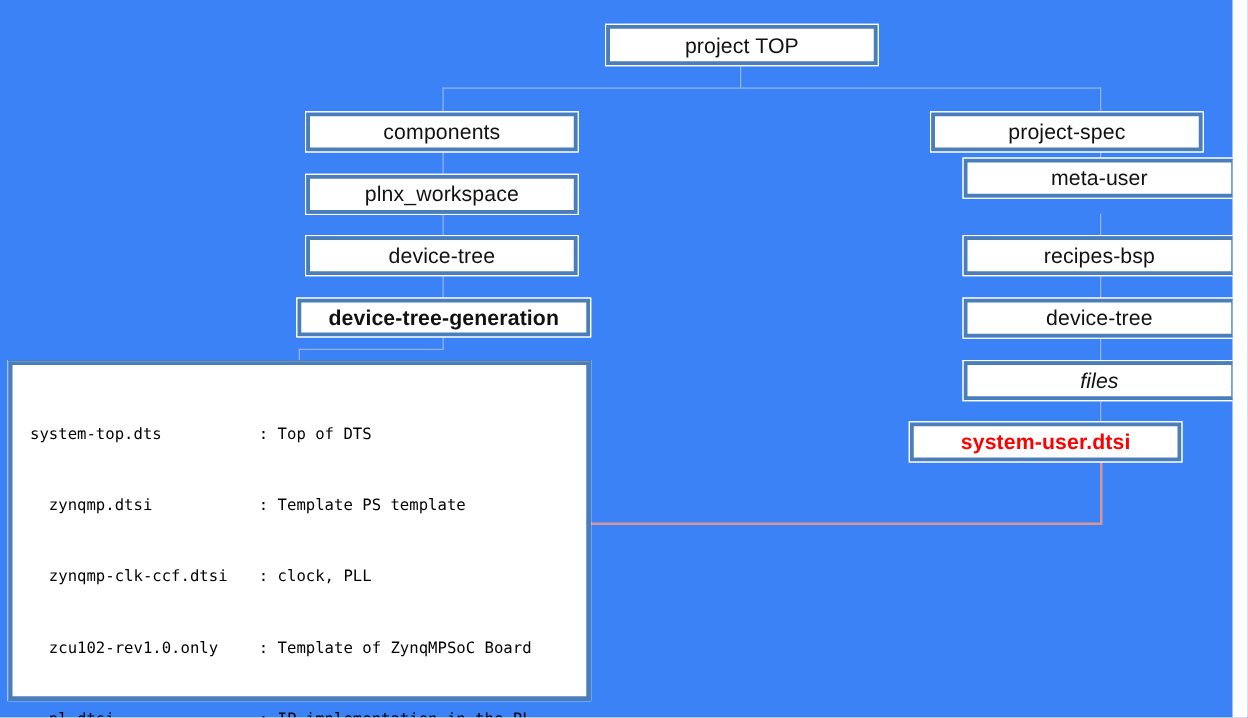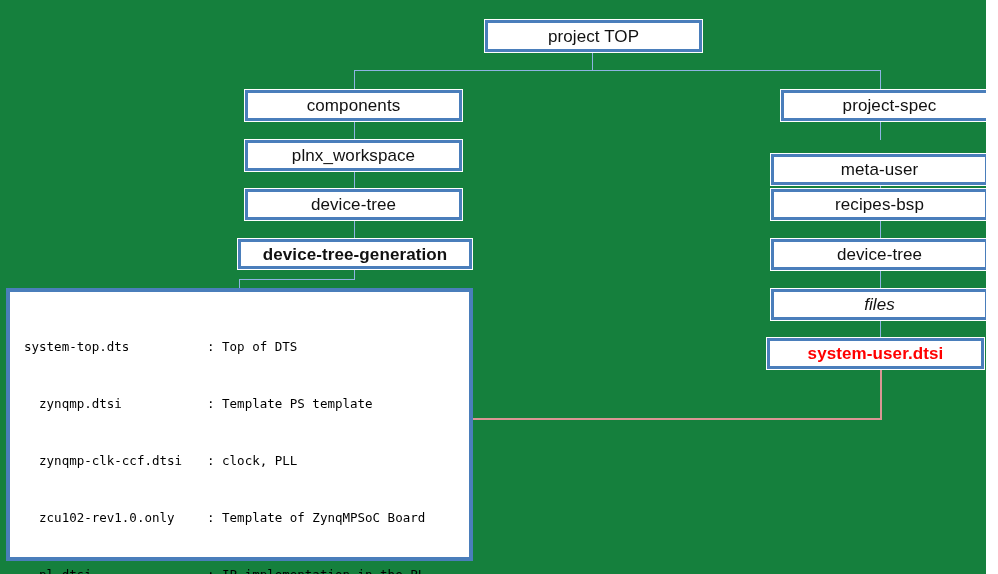--- a/index.html
+++ b/index.html
@@ -9,21 +9,21 @@
     background: #ffffff;
   }
   body {
     font-family: "Liberation Sans", sans-serif;
     -webkit-font-smoothing: antialiased;
   }
   #canvas {
     position: relative;
     width: 986px;
     height: 574px;
-    background: #15803d;
+    background: #3b82f6;
     overflow: hidden;
   }
 
   
   .node {
     position: absolute;
     box-sizing: border-box;
     background: #ffffff;
     border: 1px solid #ffffff;
     outline: 3px solid #4a7ebb;
@@ -145,36 +145,36 @@
   <div class="node" style="left:244px; top:139px; width:219px; height:33px;">
     <span>plnx_workspace</span>
   </div>
   <div class="node" style="left:244px; top:188px; width:219px; height:33px;">
     <span>device-tree</span>
   </div>
   <div class="node" style="left:237px; top:238px; width:236px; height:32px;font-weight:bold;">
     <span>device-tree-generation</span>
   </div>
 
-  <div class="node" style="left:780px; top:89px; width:219px; height:33px;justify-content:center;">
+  <div class="node" style="left:744px; top:89px; width:219px; height:33px;justify-content:center;">
     <span>project-spec</span>
   </div>
-  <div class="node" style="left:770px; top:153px; width:219px; height:33px;justify-content:center;">
+  <div class="node" style="left:770px; top:126px; width:219px; height:33px;justify-content:center;">
     <span>meta-user</span>
   </div>
   <div class="node" style="left:770px; top:188px; width:219px; height:33px;">
     <span>recipes-bsp</span>
   </div>
   <div class="node" style="left:770px; top:238px; width:219px; height:33px;">
     <span>device-tree</span>
   </div>
   <div class="node" style="left:770px; top:288px; width:219px; height:33px;font-style:italic;">
     <span>files</span>
   </div>
-  <div class="node accent" style="left:766px; top:337px; width:219px; height:33px;">
+  <div class="node accent" style="left:727px; top:337px; width:219px; height:33px;">
     <span>system-user.dtsi</span>
   </div>
 
   <div id="desc-panel">
     <div id="desc-lines">
       <span class="dline"><span class="nm">system-top.dts</span><span>: Top of DTS</span></span>
       <span class="dline"><span class="nm">  zynqmp.dtsi</span><span>: Template PS template</span></span>
       <span class="dline"><span class="nm">  zynqmp-clk-ccf.dtsi</span><span>: clock, PLL</span></span>
       <span class="dline"><span class="nm">  zcu102-rev1.0.only</span><span>: Template of ZynqMPSoC Board</span></span>
       <span class="dline"><span class="nm">  pl.dtsi</span><span>: IP implementation in the PL</span></span>

